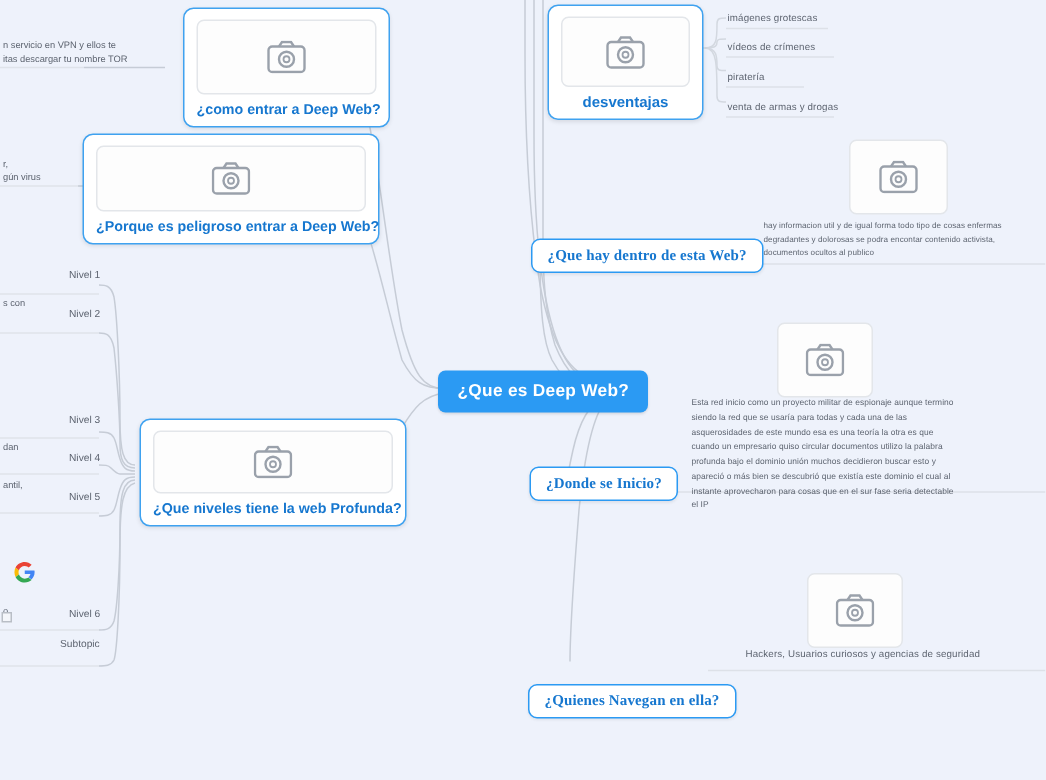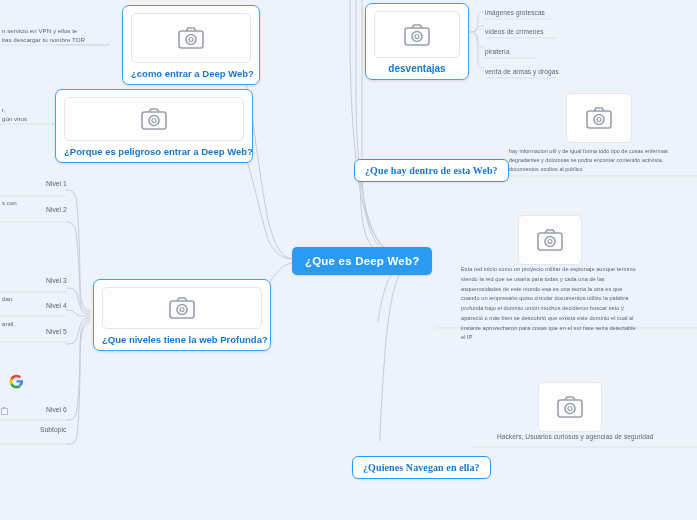--- a/index.html
+++ b/index.html
@@ -300,20 +300,23 @@
   <div class="plain-thumb" style="left:518px;top:215px;width:62px;height:48px;">
     <svg class="cam" width="26" height="22" viewBox="0 0 26 22">
       <rect x="1" y="4" width="24" height="17" rx="2.5" fill="none" stroke="#9aa1ab" stroke-width="1.6"></rect>
       <path d="M8 4 L10 1 L16 1 L18 4" fill="none" stroke="#9aa1ab" stroke-width="1.6"></path>
       <circle cx="13" cy="12.5" r="5" fill="none" stroke="#9aa1ab" stroke-width="1.6"></circle>
       <circle cx="13" cy="12.5" r="2" fill="none" stroke="#9aa1ab" stroke-width="1.2"></circle>
     </svg>
   </div>
   <div class="para-wide" style="left:461px;top:265px;width:175px;">Esta red inicio como un proyecto militar de espionaje aunque termino siendo la red que se usaría para todas y cada una de las asquerosidades de este mundo esa es una teoría la otra es que cuando un empresario quiso circular documentos utilizo la palabra profunda bajo el dominio unión muchos decidieron buscar esto y apareció o más bien se descubrió que existía este dominio el cual al instante aprovecharon para cosas que en el sur fase seria detectable el IP</div>
 
+  <div class="pill" style="left:353px;top:311px;">
+    <span>¿Donde se Inicio?</span>
+  </div>
 
   <div class="plain-thumb" style="left:538px;top:382px;width:62px;height:48px;">
     <svg class="cam" width="26" height="22" viewBox="0 0 26 22">
       <rect x="1" y="4" width="24" height="17" rx="2.5" fill="none" stroke="#9aa1ab" stroke-width="1.6"></rect>
       <path d="M8 4 L10 1 L16 1 L18 4" fill="none" stroke="#9aa1ab" stroke-width="1.6"></path>
       <circle cx="13" cy="12.5" r="5" fill="none" stroke="#9aa1ab" stroke-width="1.6"></circle>
       <circle cx="13" cy="12.5" r="2" fill="none" stroke="#9aa1ab" stroke-width="1.2"></circle>
     </svg>
   </div>
   <div class="leaf" style="left:497px;top:433px;">Hackers, Usuarios curiosos y agencias de seguridad</div>

